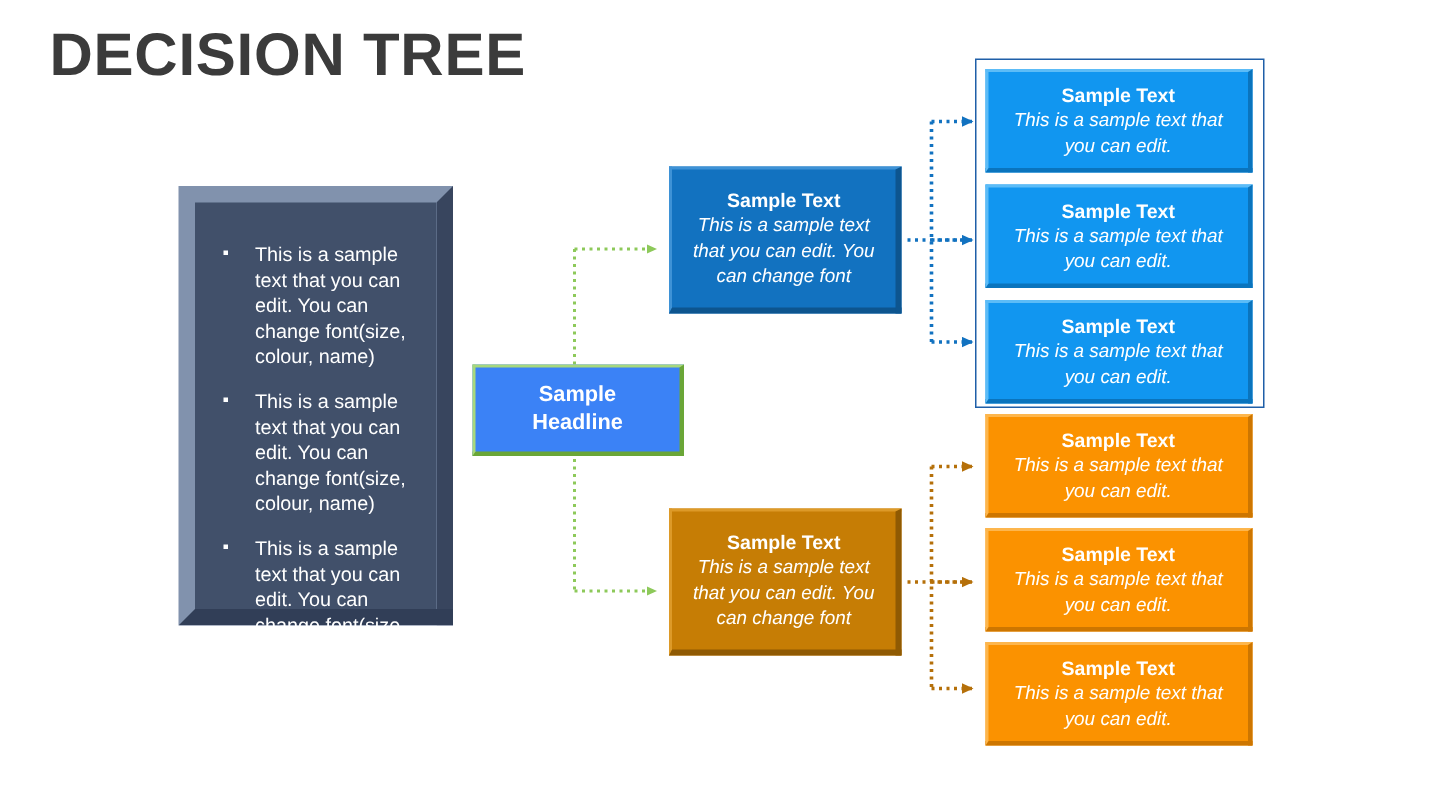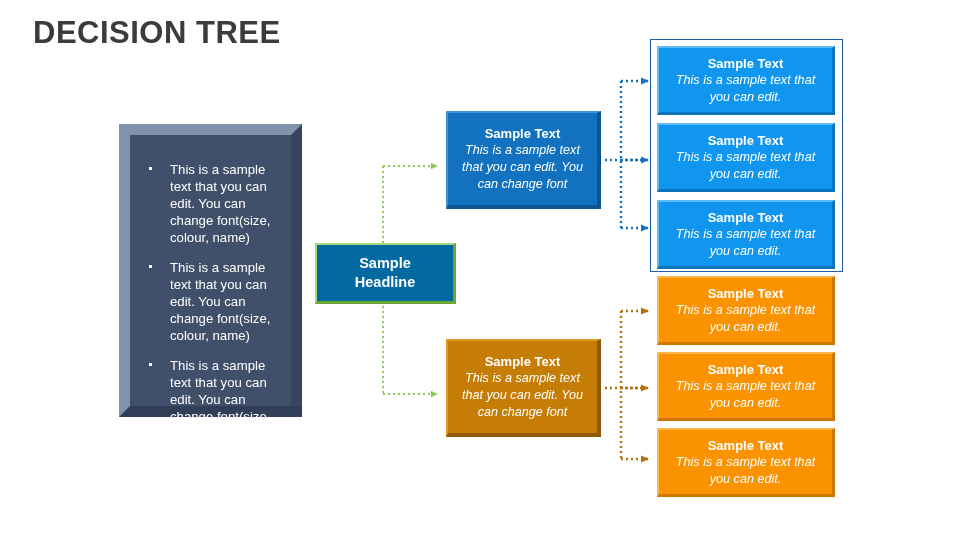--- a/index.html
+++ b/index.html
@@ -20,21 +20,21 @@
     inset: 0;
     width: 960px;
     height: 540px;
   }
 
   
   .page-title {
     position: absolute;
     left: 33px;
     top: 15px;
-    font-size: 31px;
+    font-size: 40px;
     font-weight: bold;
     letter-spacing: 0.5px;
     color: #3b3b3b;
     white-space: nowrap;
   }
 
   
   .connectors {
     position: absolute;
     left: 0;
@@ -129,21 +129,21 @@
     color: #ffffff;
     font-style: italic;
   }
 
   
   .green-node {
     left: 315px;
     top: 243px;
     width: 141px;
     height: 61px;
-    background: #0369a1;
+    background: #3b82f6;
     border-top: 2px solid #a7d87d;
     border-left: 2px solid #a7d87d;
     border-right: 3px solid #6aa637;
     border-bottom: 3px solid #6aa637;
   }
   .green-node .n-title {
     font-size: 14.5px;
     line-height: 19px;
   }
 

